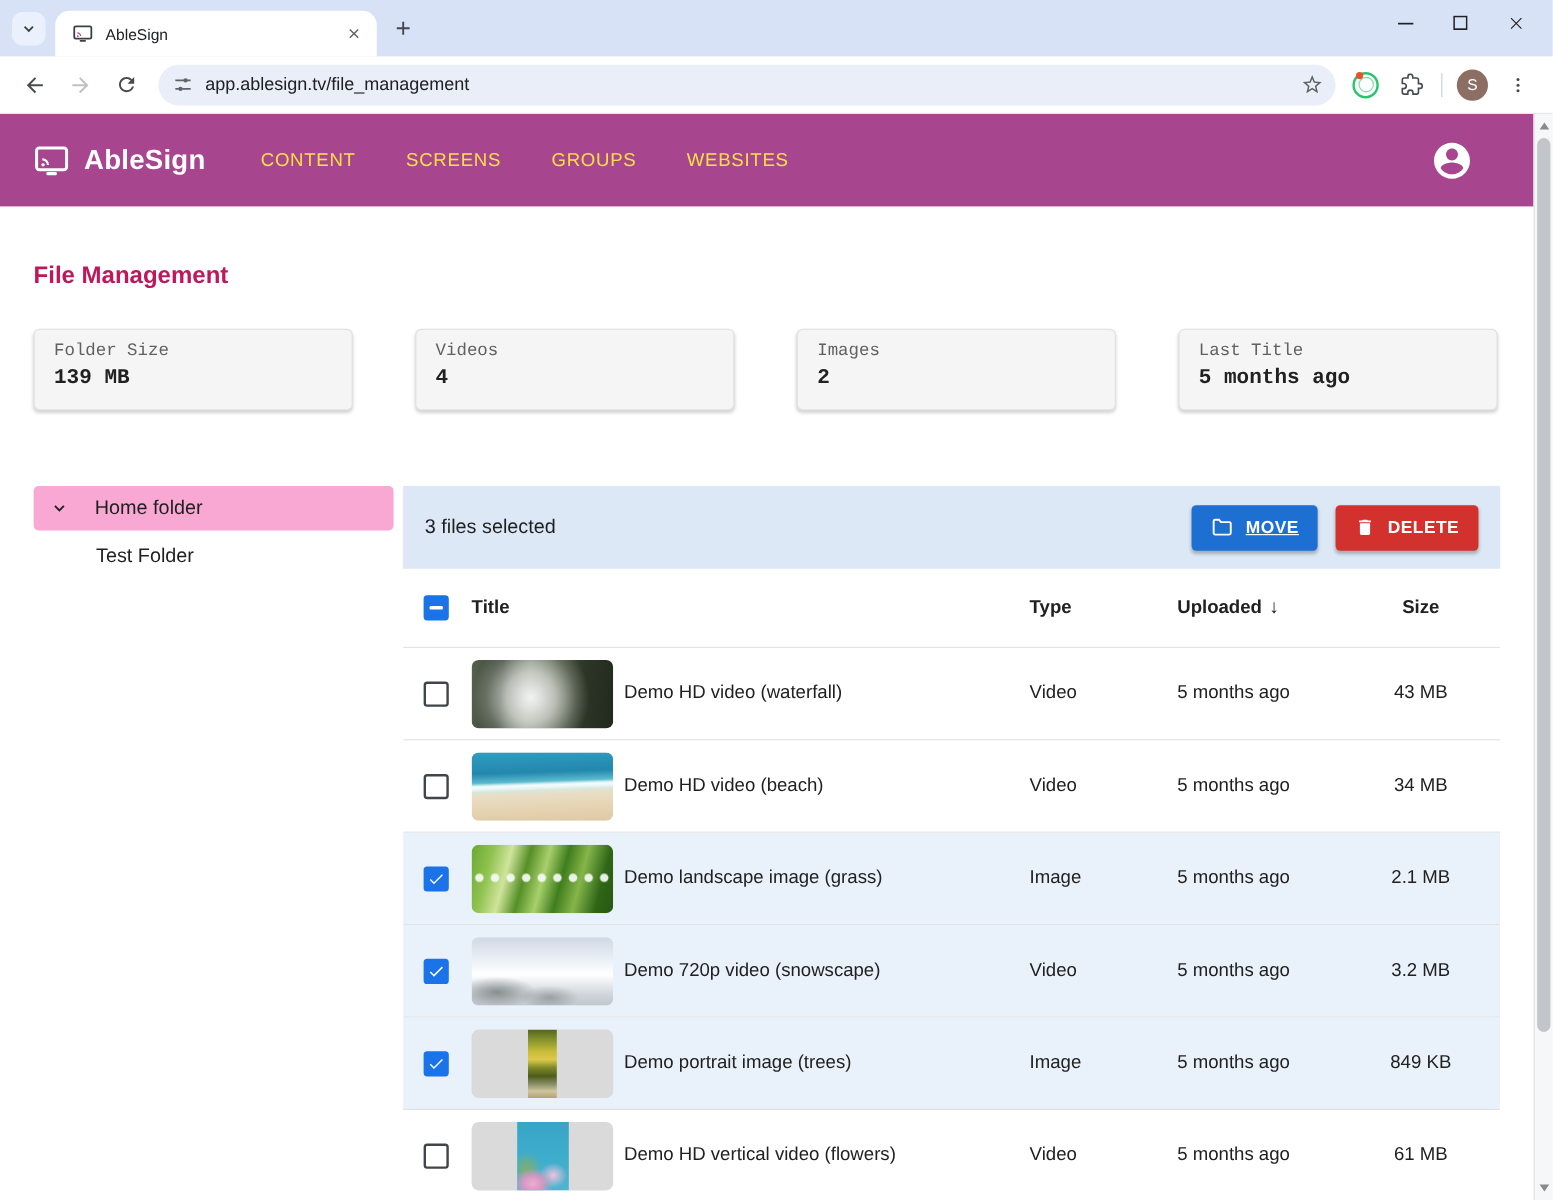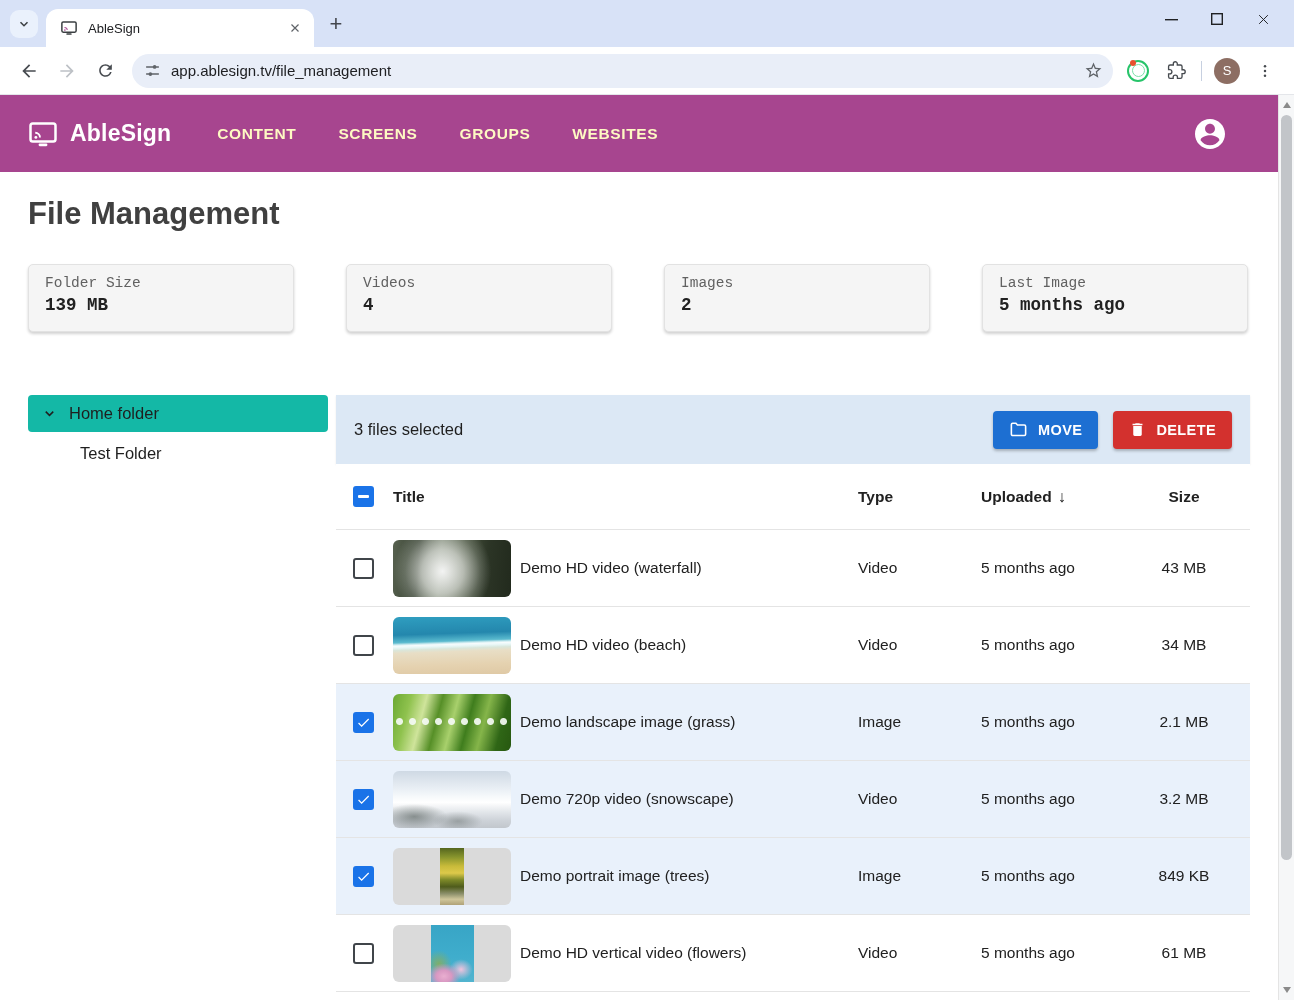--- a/index.html
+++ b/index.html
@@ -31,50 +31,50 @@
   .toolbar-sep { width:1px; height:20px; background:#c7d0e0; margin:0 6px; }
   .chrome-avatar { width:26px; height:26px; border-radius:50%; background:#8d6e63; color:#fff; font-size:13px;
                    display:flex; align-items:center; justify-content:center; margin:0 6px; cursor:pointer; }
 
   
   .app { position:relative; width:1278px; }
   .navbar { height:77px; background:var(--brand); display:flex; align-items:center; padding:0 28px; }
   .brand { display:flex; align-items:center; color:#fff; }
   .brand-name { font-size:23px; font-weight:bold; margin-left:12px; letter-spacing:0.2px; }
   .nav-items { display:flex; margin-left:46px; flex:1; }
-  .nav-item { color:#fef9c3; font-size:15.5px; font-weight:bold; letter-spacing:0.6px; margin-right:42px; cursor:pointer; }
+  .nav-item { color:#fde047; font-size:15.5px; font-weight:normal; letter-spacing:0.6px; margin-right:42px; cursor:pointer; }
   .nav-account { cursor:pointer; margin-right:22px; }
 
   .content { padding:0 28px; }
-  .page-title { font-size:31px; font-weight:bold; color:#404040; margin-top:24px; }
+  .page-title { font-size:20px; font-weight:bold; color:#be185d; margin-top:47px; }
 
   .stats { display:flex; margin-top:32px;font-family:Liberation Mono, monospace; }
   .stat-card { width:266px; height:68px; background:#f5f5f5; border:1px solid #e2e2e2; border-radius:5px;
                box-shadow:0 2px 3px rgba(0,0,0,.18); padding:10px 16px; margin-right:52px; }
   .stat-card:last-child { margin-right:0; }
   .stat-label { font-size:14.5px; color:#616161; }
   .stat-value { font-size:17.5px; font-weight:bold; color:#212121; margin-top:4px; }
 
   .body-row { display:flex; margin-top:63px; align-items:flex-start; }
 
   .folders { width:300px; flex:none; }
   .folder-item { height:37px; display:flex; align-items:center; border-radius:4px; cursor:pointer; font-size:16.5px; color:#1f1f1f; }
-  .folder-item.selected { background:#14b8a6; }
+  .folder-item.selected { background:#f9a8d4;gap:10px; }
   .folder-item .chev { margin:0 12px 0 14px; }
   .folder-item.child { padding-left:52px; margin-top:3px; }
 
   .panel { flex:1; margin-left:8px; }
   .selectionbar { height:69px; background:var(--selbar); display:flex; align-items:center; padding:0 18px;
                   box-shadow:0 1px 2px rgba(0,0,0,.08); }
   .selection-text { font-size:16.5px; color:#1f1f1f; flex:1; }
   .btn { height:38px; border:none; border-radius:4px; color:#fff; font-family:inherit; font-size:14.5px; font-weight:bold;
          letter-spacing:0.4px; display:flex; align-items:center; padding:0 16px; cursor:pointer;
          box-shadow:0 2px 3px rgba(0,0,0,.25); }
   .btn svg { margin-right:10px; }
-  .btn-move { background:var(--move); margin-right:15px; }
+  .btn-move { background:var(--move); margin-right:15px;text-decoration:underline; }
   .btn-delete { background:var(--del); }
 
   .table { background:#fff; }
   .trow, .thead { display:grid; grid-template-columns:40px 465px 123px 158px 90px; align-items:center;
                   padding:0 19px 0 17px; border-bottom:1px solid #e4e4e4; }
   .thead { height:66px; font-weight:bold; font-size:15.5px; color:#212121; }
   .trow { height:77px; font-size:15.5px; color:#212121; }
   .trow.checked { background:var(--rowsel); }
   .cell-size { text-align:center; }
   .cell-up { display:flex; align-items:center; }
@@ -243,21 +243,21 @@
       </div>
       <div class="stat-card">
         <div class="stat-label">Videos</div>
         <div class="stat-value">4</div>
       </div>
       <div class="stat-card">
         <div class="stat-label">Images</div>
         <div class="stat-value">2</div>
       </div>
       <div class="stat-card">
-        <div class="stat-label">Last Image</div>
+        <div class="stat-label">Last Title</div>
         <div class="stat-value">5 months ago</div>
       </div>
     </div>
 
     <div class="body-row">
       <div class="folders">
         <div class="folder-item selected">
           <svg class="chev" width="15" height="15" viewBox="0 0 24 24" fill="none" stroke="#1f1f1f" stroke-width="2.4">
               <path d="M6 9l6 6 6-6"></path>
             </svg>

